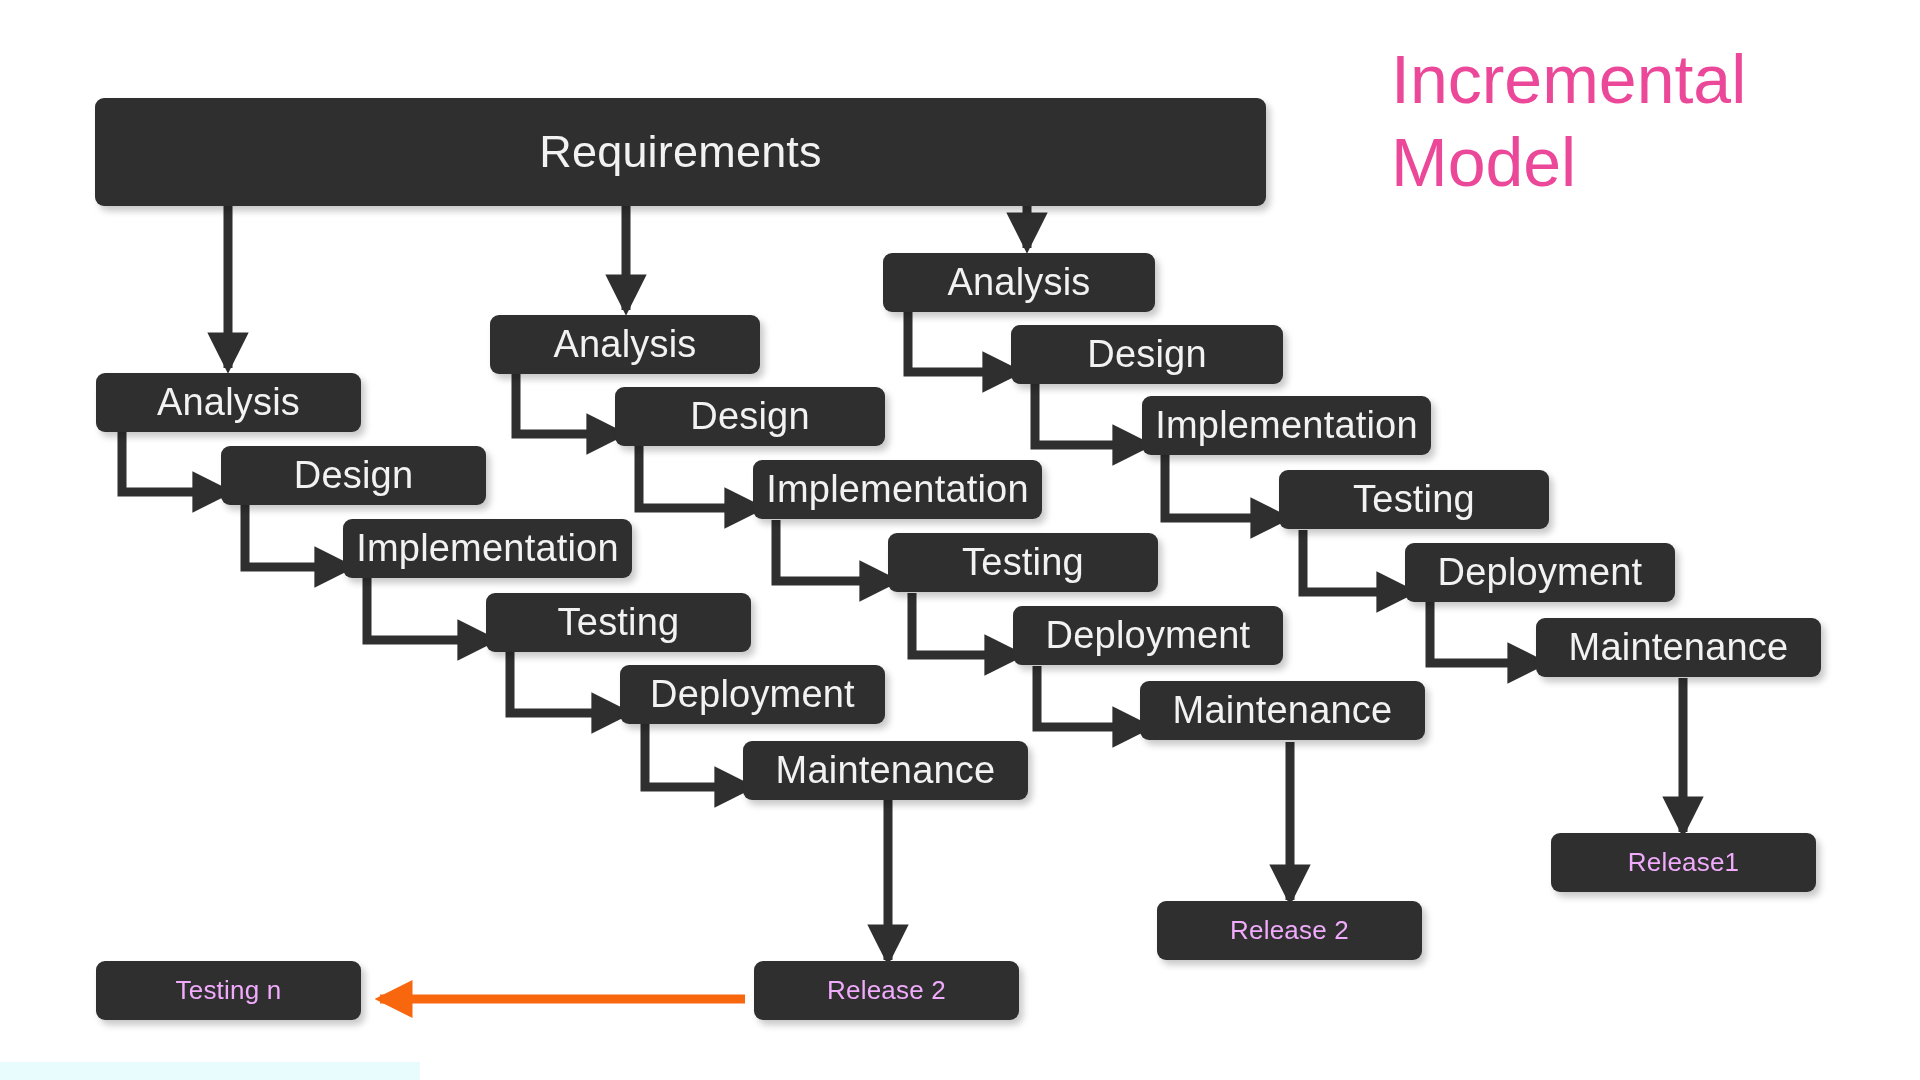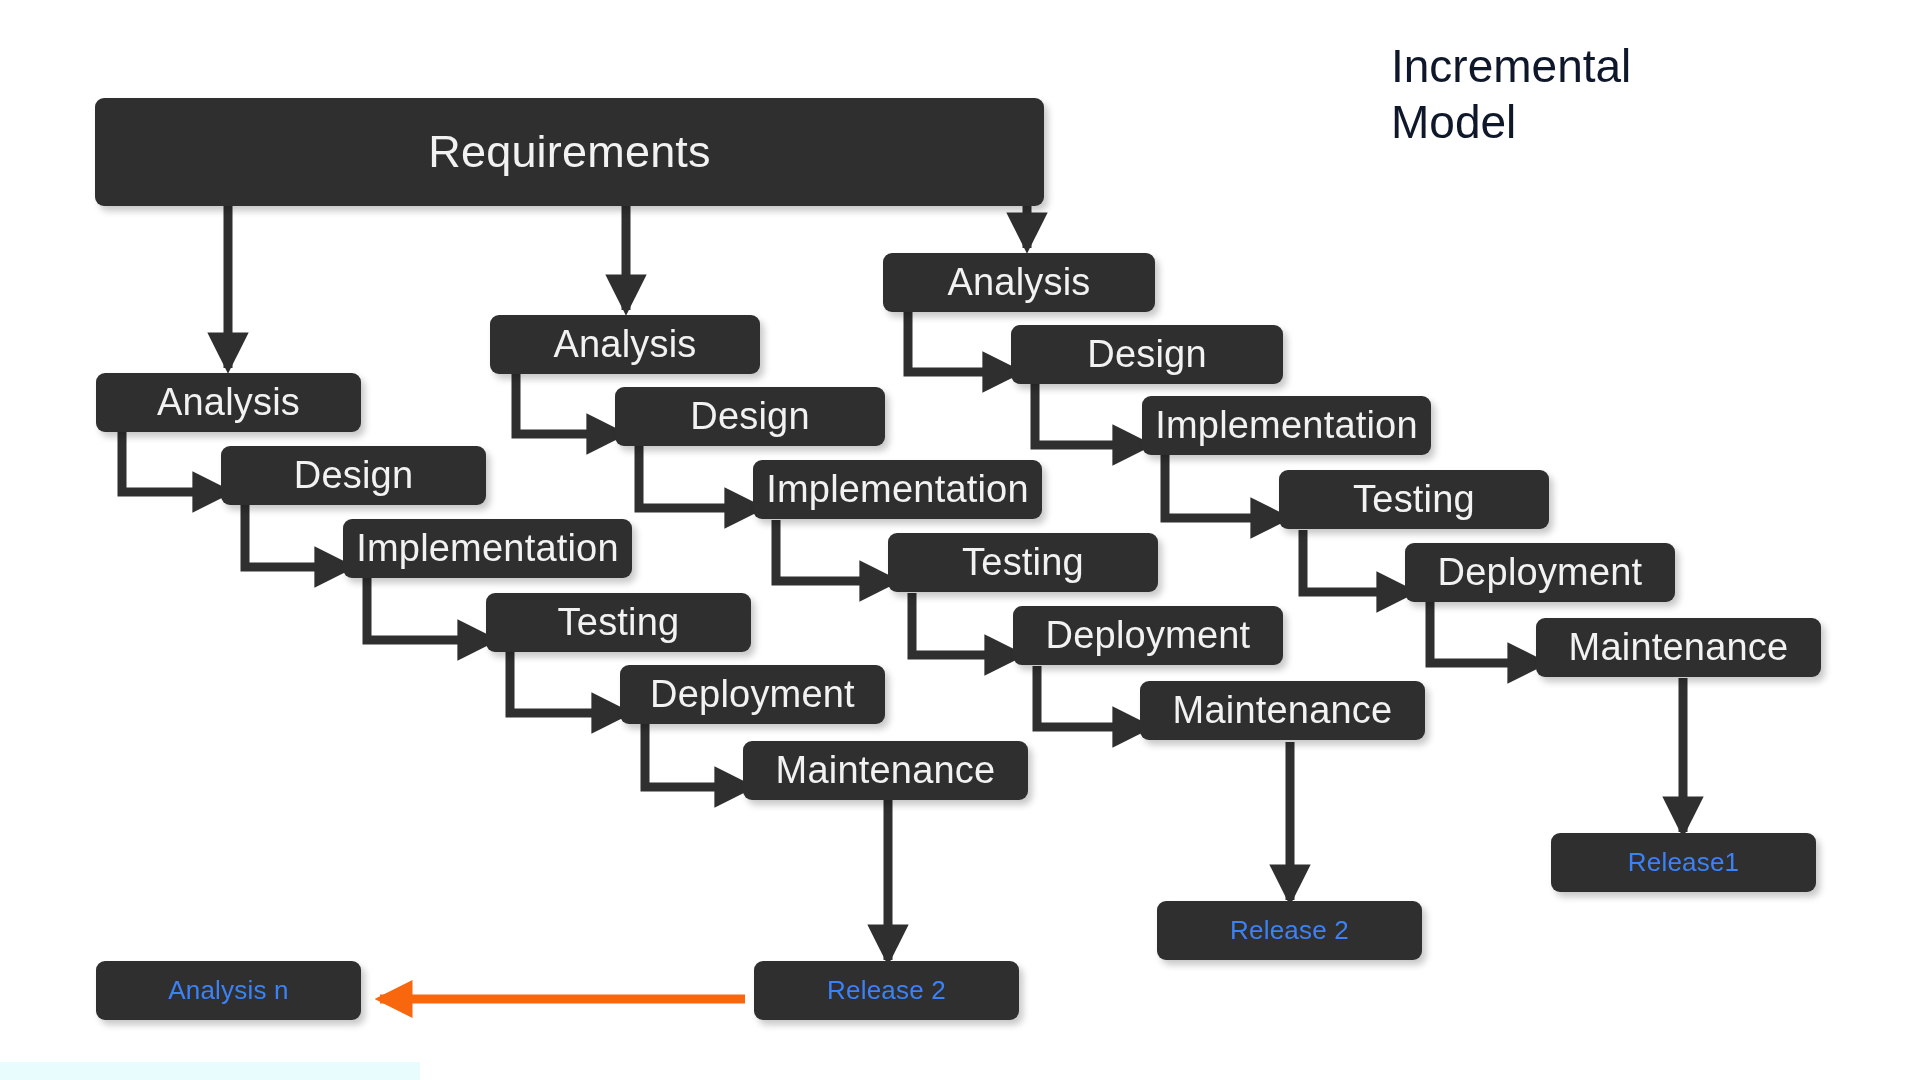--- a/index.html
+++ b/index.html
@@ -40,26 +40,26 @@
     white-space: nowrap;
   }
   .node.title-node {
     font-size: 45px;
   }
   .node.stage {
     font-size: 38px;
   }
   .node.release {
     font-size: 26px;
-    color: #3b82f6;
+    color: #f0abfc;
   }
   .model-title {
     position: absolute;
-    color: #0f172a;
-    font-size: 46px;
+    color: #ec4899;
+    font-size: 68px;
     line-height: 1.22;
     font-weight: 400;
     white-space: pre-line;
   }
   .conn {
     position: absolute;
     pointer-events: none;
     overflow: visible;
   }
 </style>
@@ -104,21 +104,21 @@
       <path d="M 1035 383 L 1035 445 L 1148 445"></path>
       <path d="M 1165 455 L 1165 518 L 1286 518"></path>
       <path d="M 1303 530 L 1303 592 L 1412 592"></path>
       <path d="M 1430 602 L 1430 663 L 1543 663"></path>
       <path d="M 1683 678 L 1683 832"></path>
     </g>
 
     <path d="M 745 999 L 380 999" stroke="#f8670e" stroke-width="9" fill="none" marker-end="url(#ah-orange)"></path>
   </svg>
 
-  <div class="node title-node" style="left:95px; top:98px; width:949px; height:108px;">
+  <div class="node title-node" style="left:95px; top:98px; width:1171px; height:108px;">
     <span>Requirements</span>
   </div>
 
   <div class="model-title" style="left:1391px; top:38px; width:460px;">Incremental
 Model</div>
 
   <div class="node stage" style="left:96px; top:373px; width:265px; height:59px;">
     <span>Analysis</span>
   </div>
   <div class="node stage" style="left:221px; top:446px; width:265px; height:59px;">
@@ -133,21 +133,21 @@
   <div class="node stage" style="left:620px; top:665px; width:265px; height:59px;">
     <span>Deployment</span>
   </div>
   <div class="node stage" style="left:743px; top:741px; width:285px; height:59px;">
     <span>Maintenance</span>
   </div>
   <div class="node release" style="left:754px; top:961px; width:265px; height:59px;">
     <span>Release 2</span>
   </div>
   <div class="node release" style="left:96px; top:961px; width:265px; height:59px;">
-    <span>Analysis n</span>
+    <span>Testing n</span>
   </div>
 
   <div class="node stage" style="left:490px; top:315px; width:270px; height:59px;">
     <span>Analysis</span>
   </div>
   <div class="node stage" style="left:615px; top:387px; width:270px; height:59px;">
     <span>Design</span>
   </div>
   <div class="node stage" style="left:753px; top:460px; width:289px; height:59px;">
     <span>Implementation</span>

